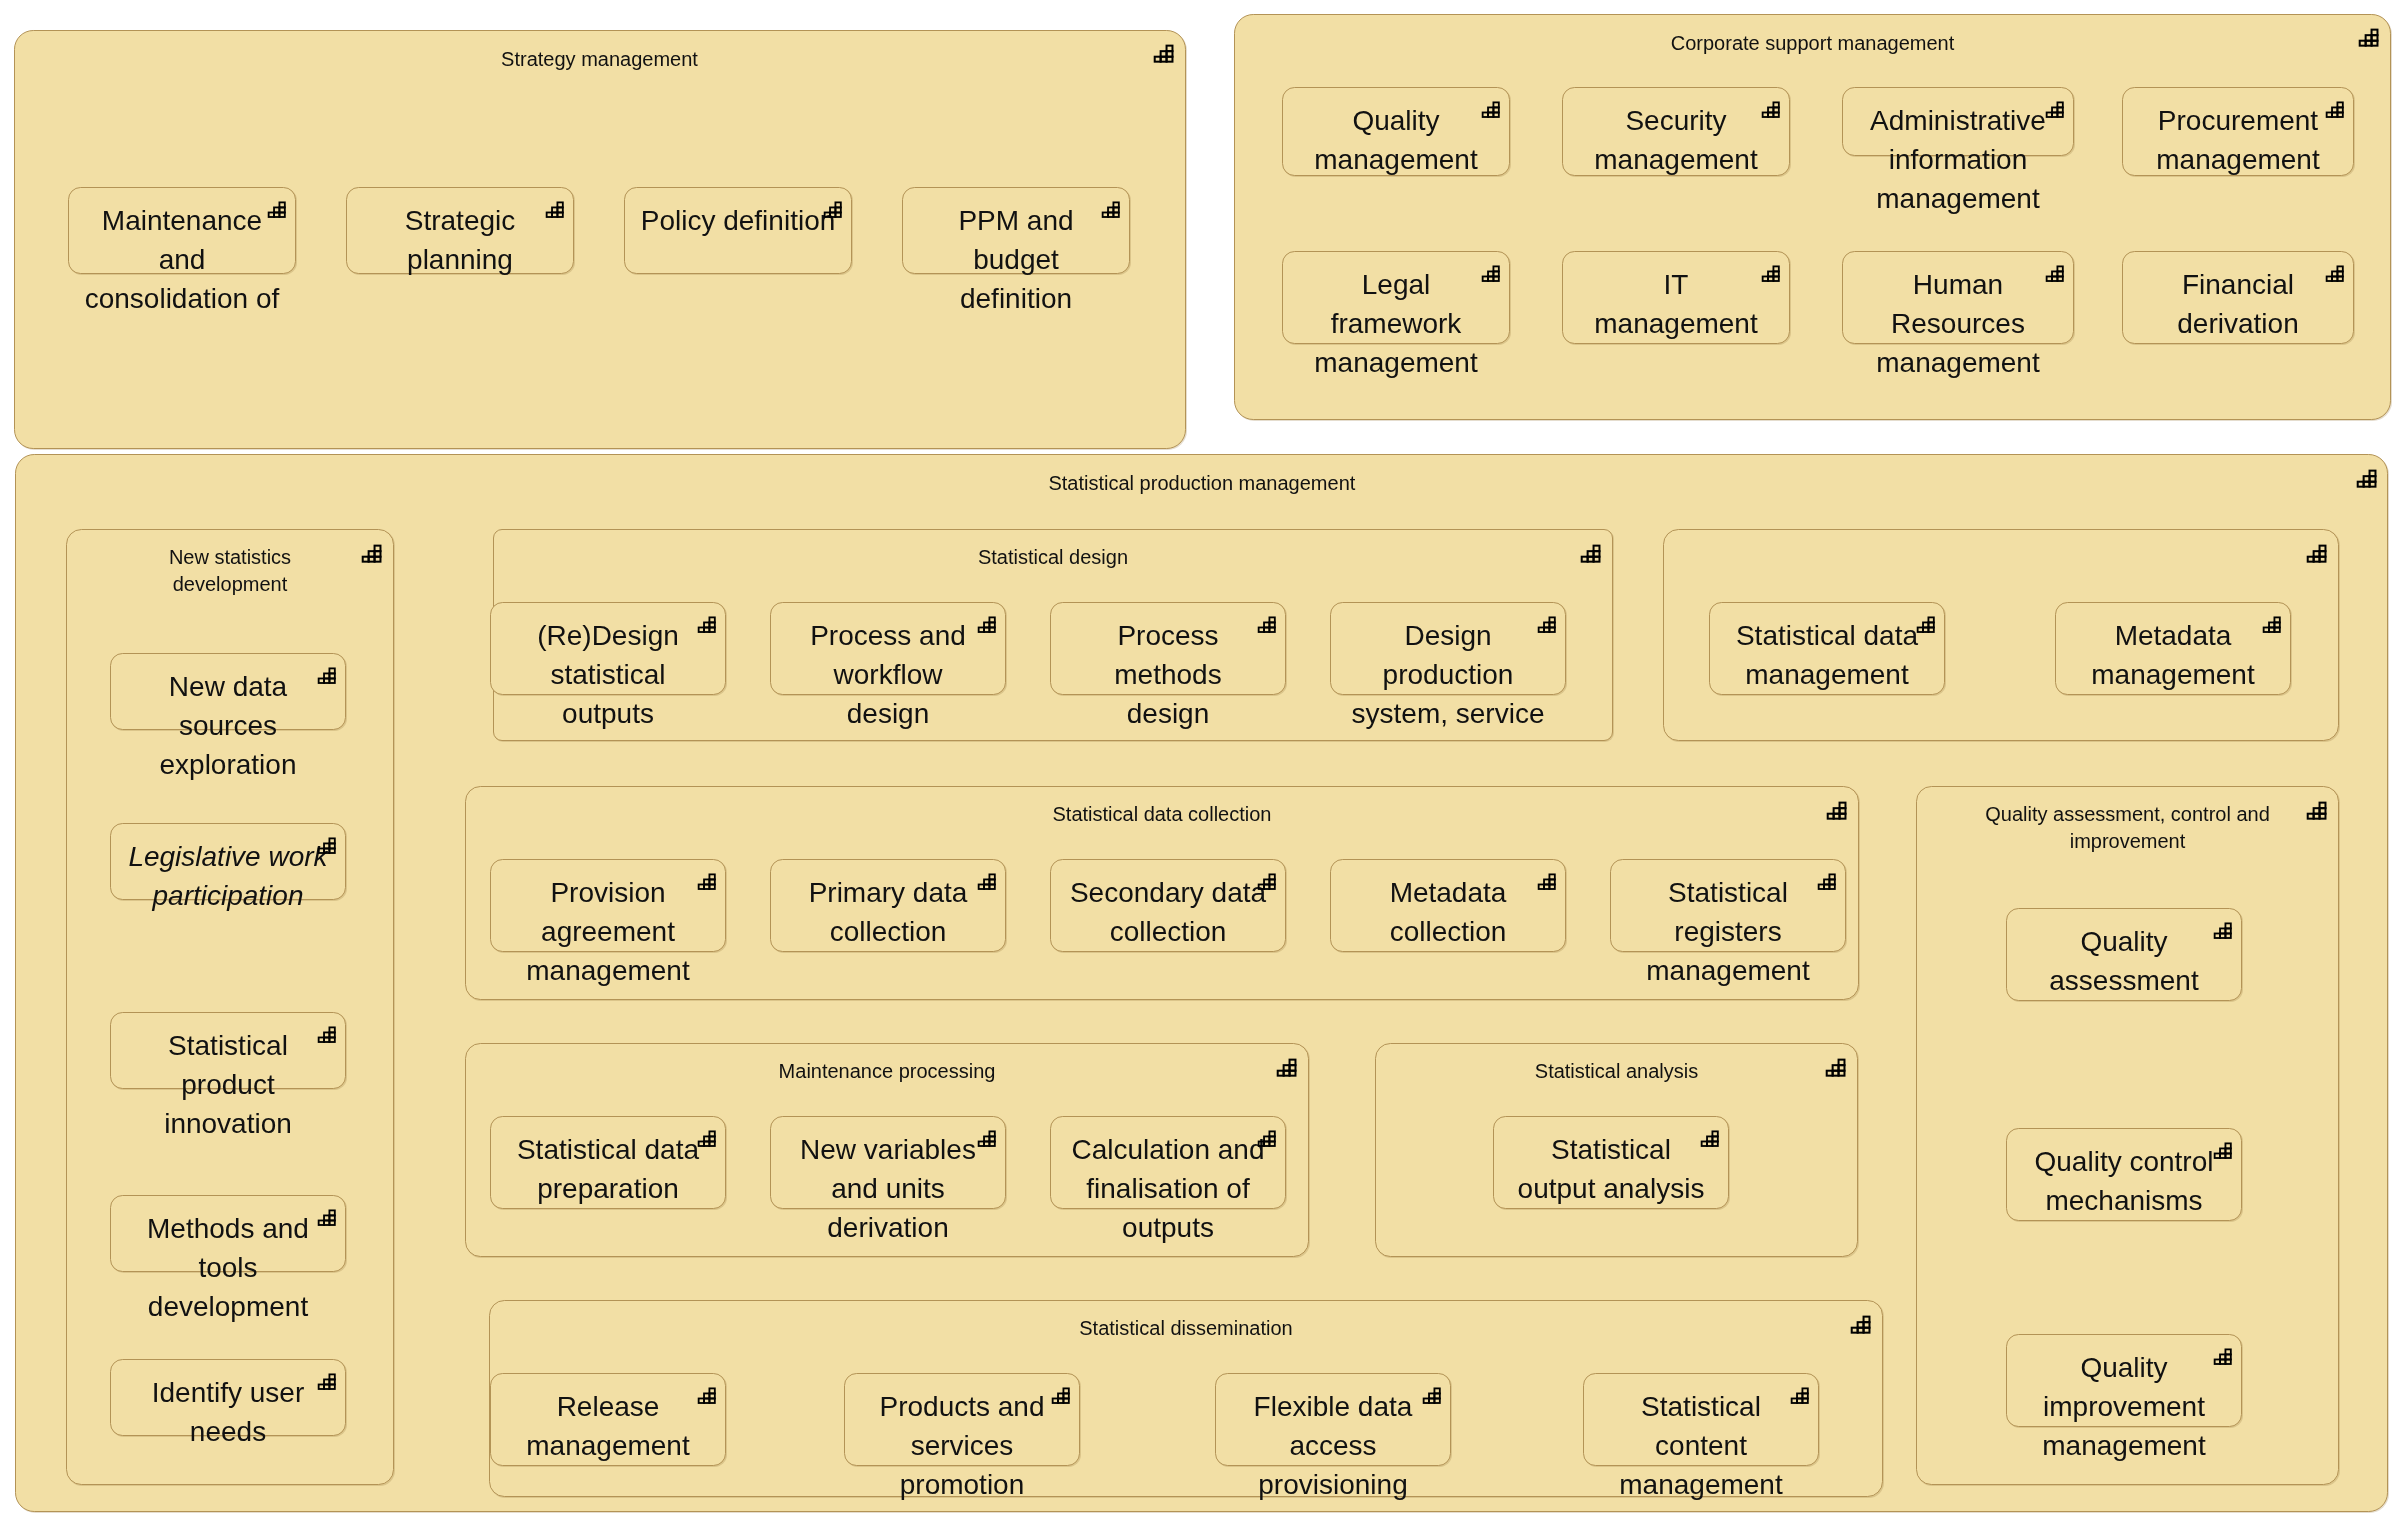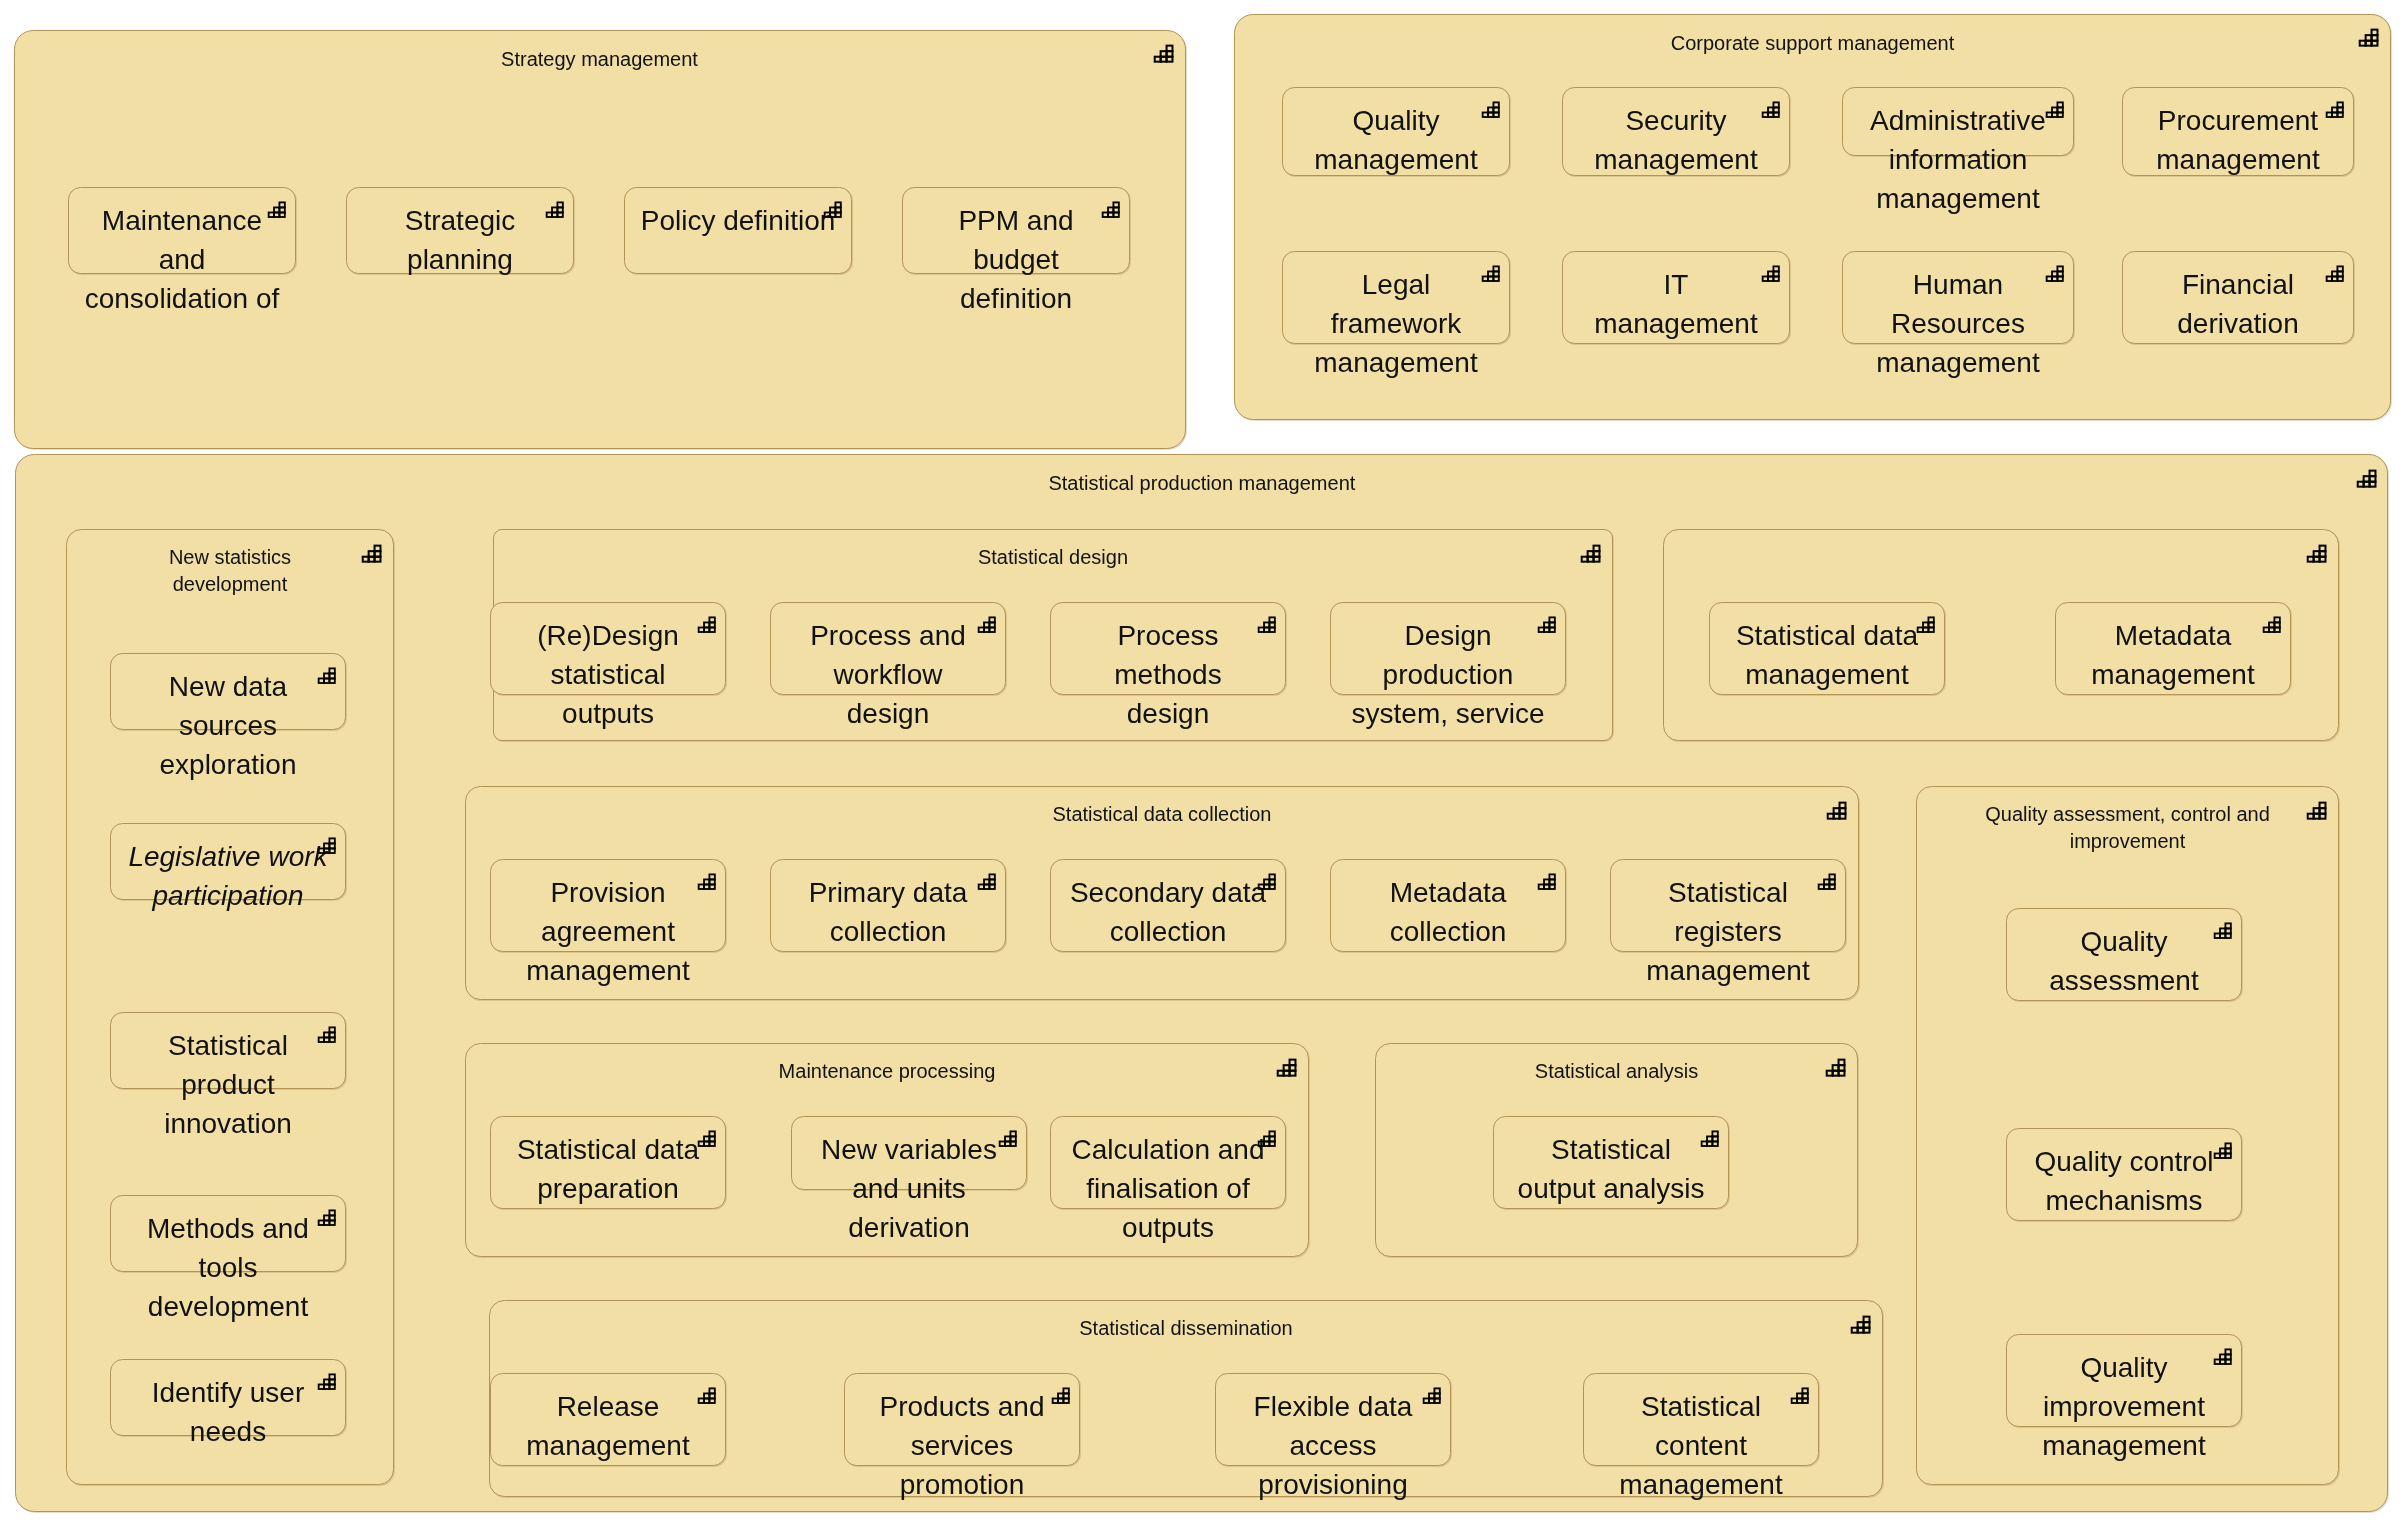--- a/index.html
+++ b/index.html
@@ -725,21 +725,21 @@
             <rect x="14.2" y="1.6" width="6.2" height="5.8"></rect>
             <rect x="8.0" y="7.4" width="6.2" height="5.8"></rect>
             <rect x="14.2" y="7.4" width="6.2" height="5.8"></rect>
             <rect x="1.8" y="13.2" width="6.2" height="5.2"></rect>
             <rect x="8.0" y="13.2" width="6.2" height="5.2"></rect>
             <rect x="14.2" y="13.2" width="6.2" height="5.2"></rect>
           </g>
         </svg>
       </div>
     </div>
-    <div class="cap leaf" style="left: 791px; top: 1116px; width: 236px; height: 74px;">
+    <div class="cap leaf" style="left: 770px; top: 1116px; width: 236px; height: 93px;">
       <div class="cap-title">New variables
 and units
 derivation</div>
       <div class="cap-icon">
         <svg viewBox="0 0 22 20" xmlns="http://www.w3.org/2000/svg">
           <g fill="none" stroke="#000000" stroke-width="2.1">
             <rect x="14.2" y="1.6" width="6.2" height="5.8"></rect>
             <rect x="8.0" y="7.4" width="6.2" height="5.8"></rect>
             <rect x="14.2" y="7.4" width="6.2" height="5.8"></rect>
             <rect x="1.8" y="13.2" width="6.2" height="5.2"></rect>

